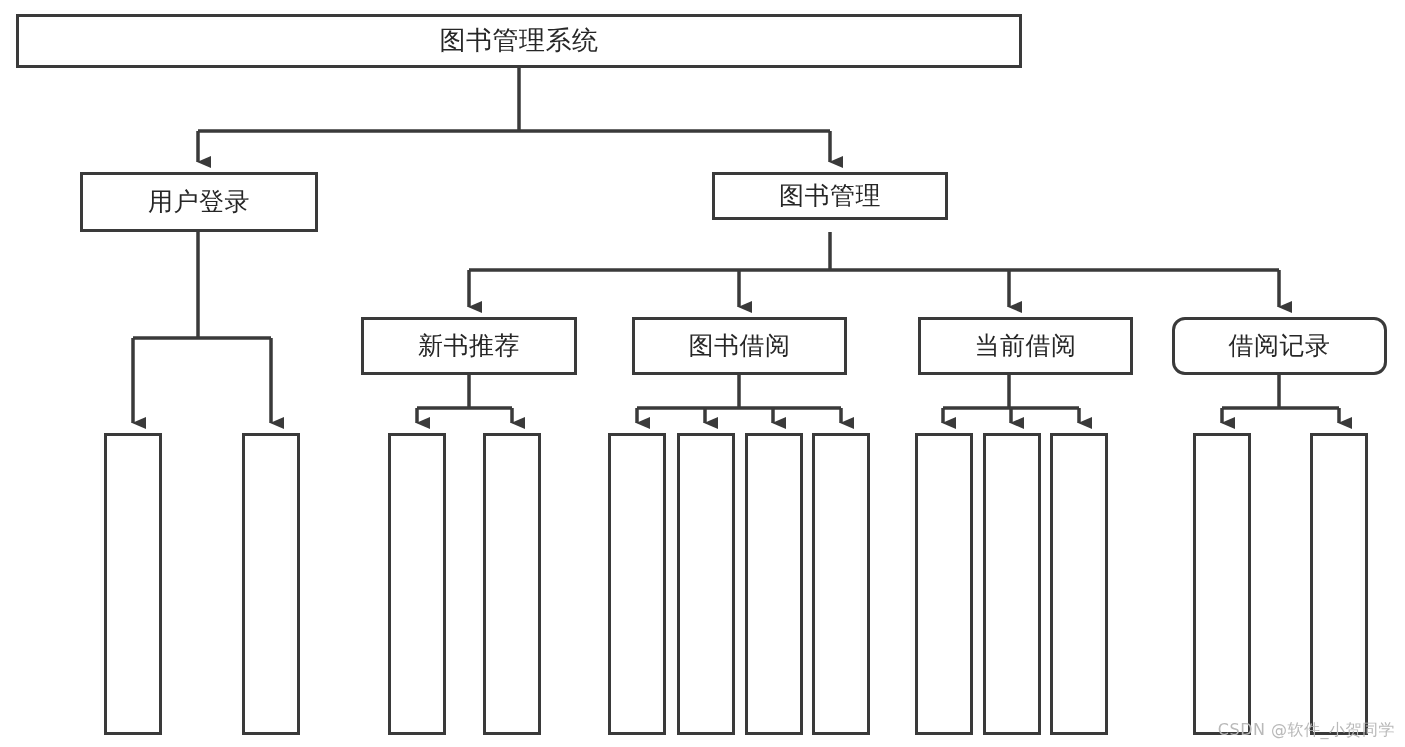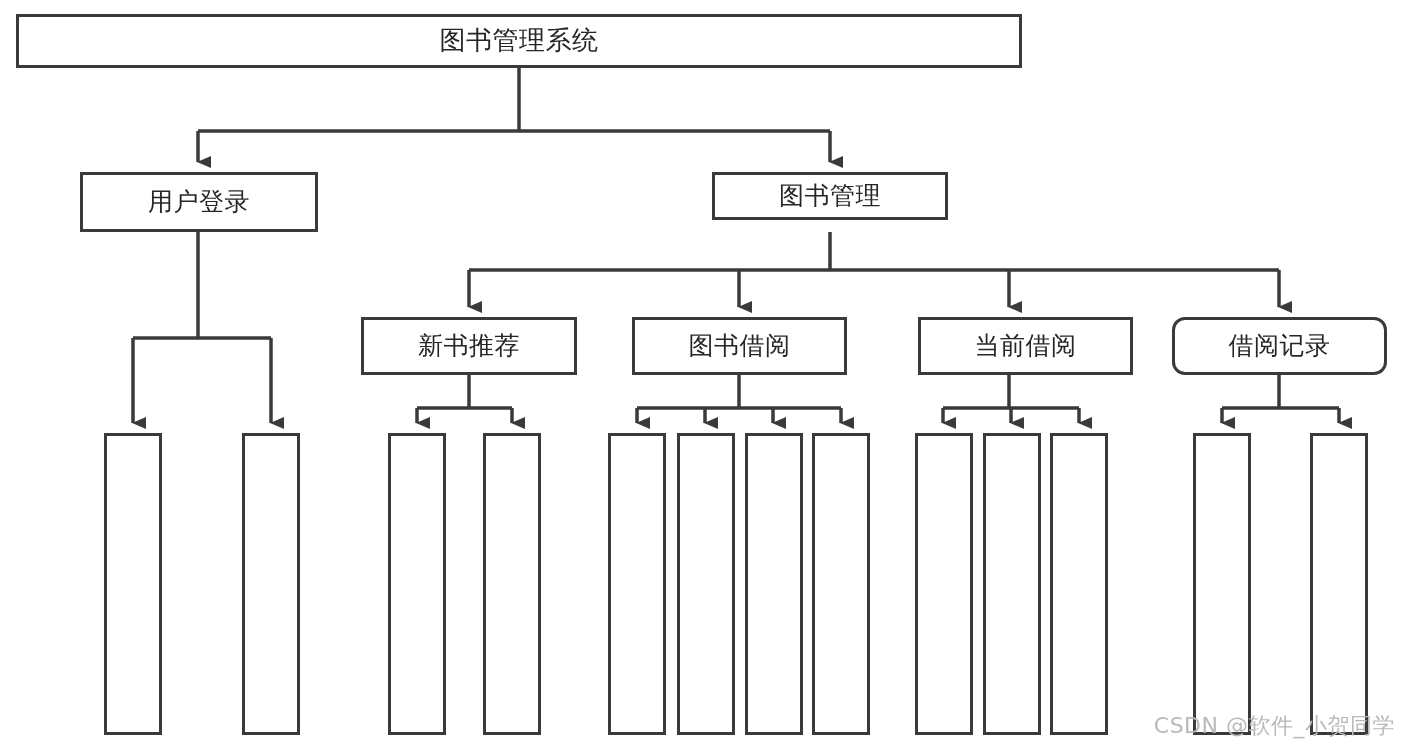--- a/index.html
+++ b/index.html
@@ -65,21 +65,21 @@
     overflow: hidden;
   }
   .node.v.tight .lbl {
     font-size: 28px;
     letter-spacing: 0.5px;
   }
   #watermark {
     position: absolute;
     right: 10px;
     bottom: 6px;
-    font-size: 22px;
+    font-size: 16px;
     color: #b9b9b9;
     letter-spacing: 0.5px;
     z-index: 5;
     white-space: nowrap;
     font-family: "DejaVu Sans", "Liberation Sans", sans-serif;
   }
 </style>
 </head>
 <body>
 

